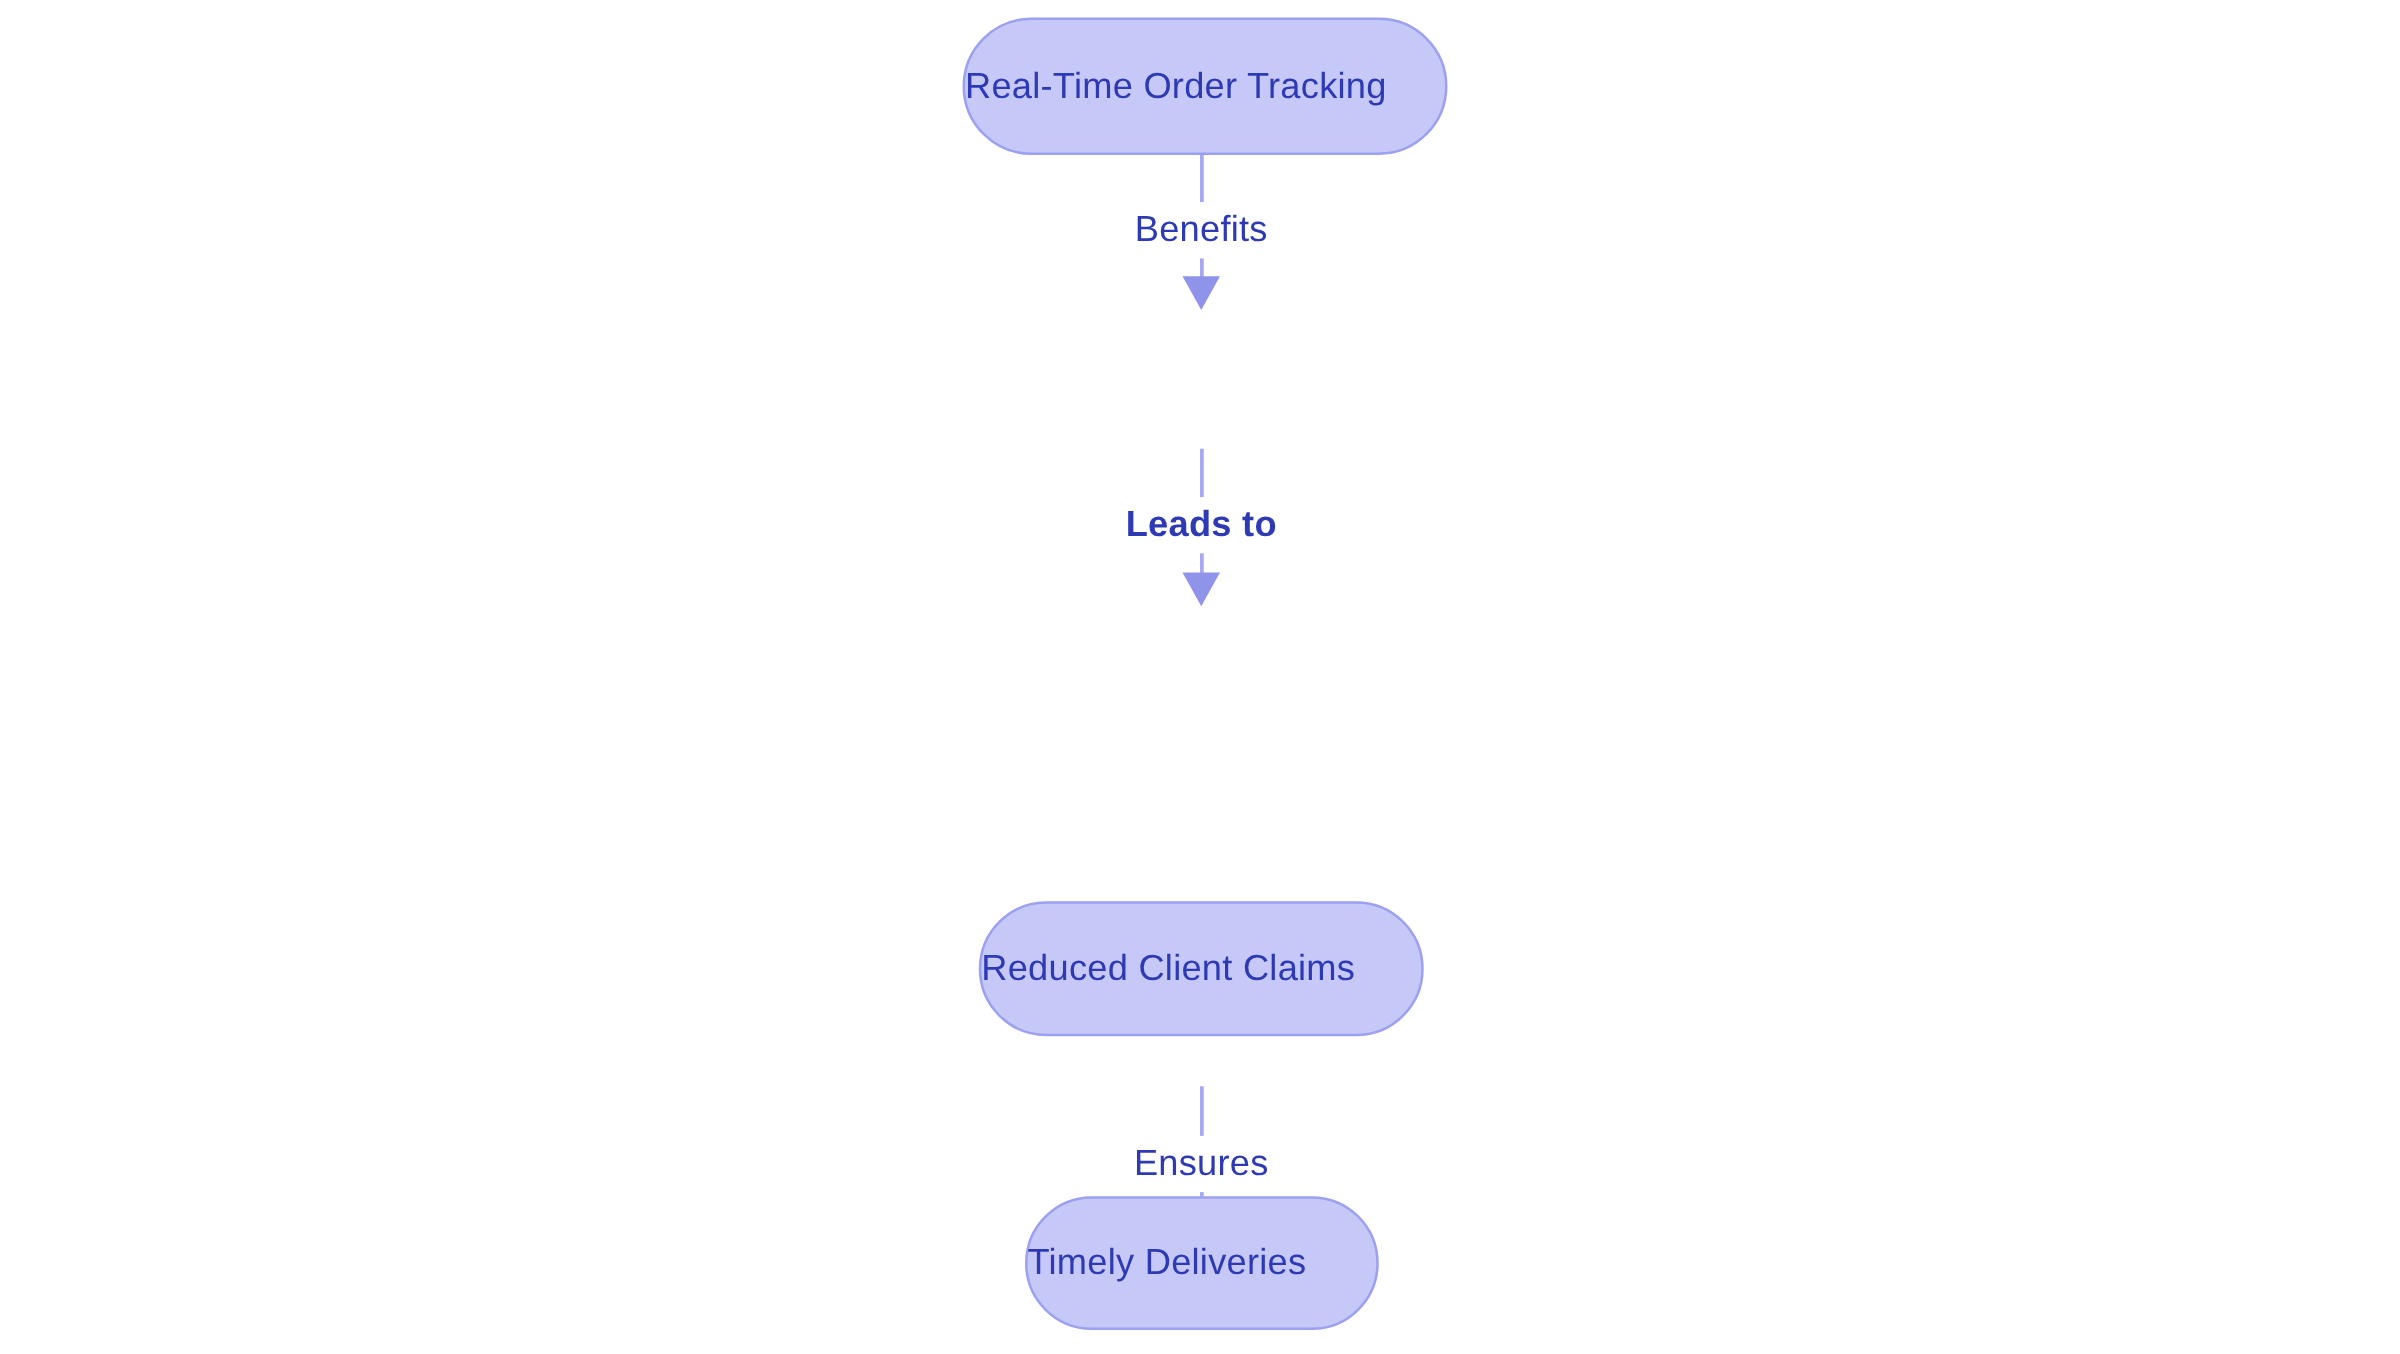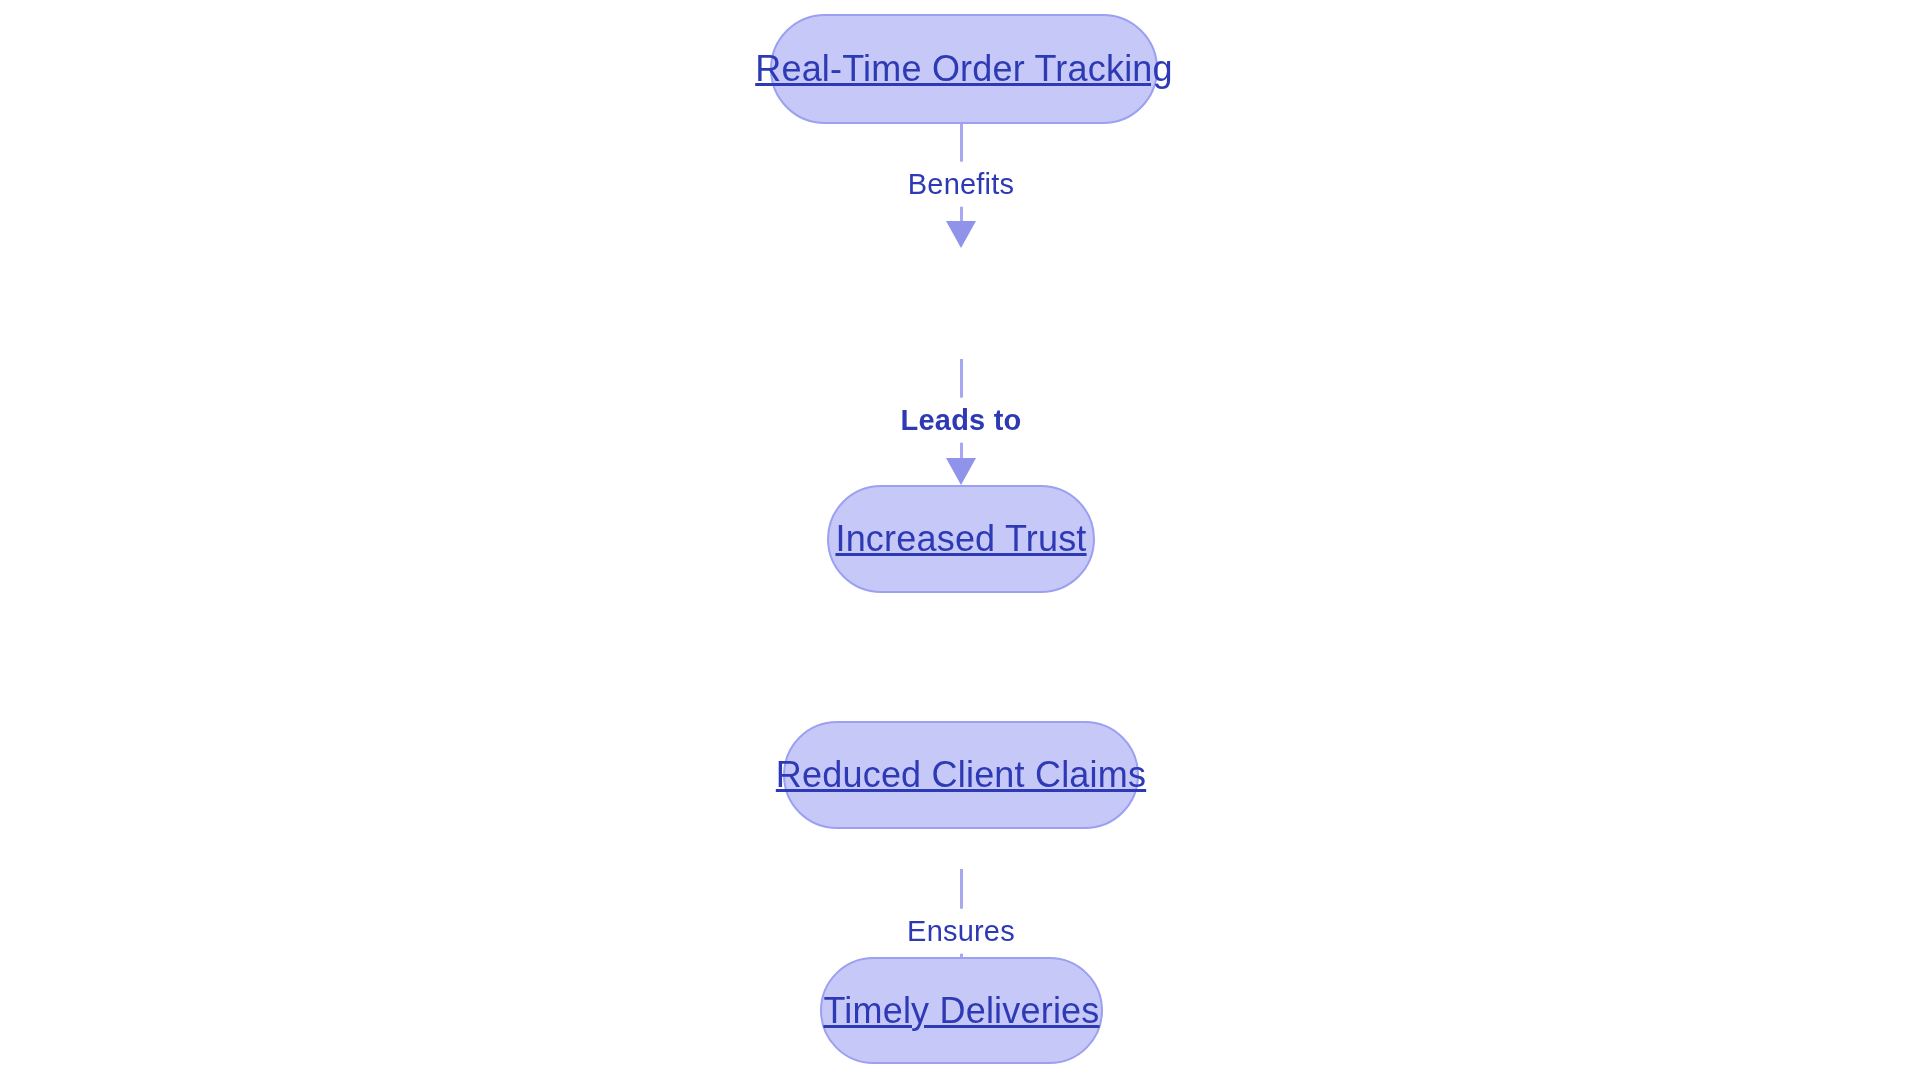--- a/index.html
+++ b/index.html
@@ -16,26 +16,24 @@
     overflow: hidden;
   }
   .node {
     position: absolute;
     box-sizing: border-box;
     background: var(--node-fill, #c6c8f8);
     border: 2px solid var(--node-border, #9ba0f0);
     border-radius: 56px;
     display: flex;
     align-items: center;
-    justify-content: center;
     color: var(--text, #2e3ab4);
-    font-size: 36px;
+    font-size: 29px;
     letter-spacing: 0.2px;
     white-space: nowrap;
-    text-decoration: underline;
   }
   .node-1 { left: 770px; top:  14px; width: 388px; height: 110px; }
   .node-2 { left: 821px; top: 248px; width: 282px; height: 110px; }
   .node-3 { left: 827px; top: 485px; width: 268px; height: 108px; }
   .node-4 { left: 783px; top: 721px; width: 356px; height: 108px; }
   .node-5 { left: 820px; top: 957px; width: 283px; height: 107px; }
 
   .edge {
     position: absolute;
     left: 760px;
@@ -93,23 +91,20 @@
     <div class="edge-label">Benefits</div>
   </div>
 
 
   <div class="edge edge-2">
     <div class="edge-line"></div>
     <div class="arrowhead"></div>
     <div class="edge-label">Leads to</div>
   </div>
 
-  <div class="node node-3">
-    <span>Increased Trust</span>
-  </div>
 
 
   <div class="node node-4">
     <span>Reduced Client Claims</span>
   </div>
 
   <div class="edge edge-4">
     <div class="edge-line"></div>
     <div class="arrowhead"></div>
     <div class="edge-label">Ensures</div>

